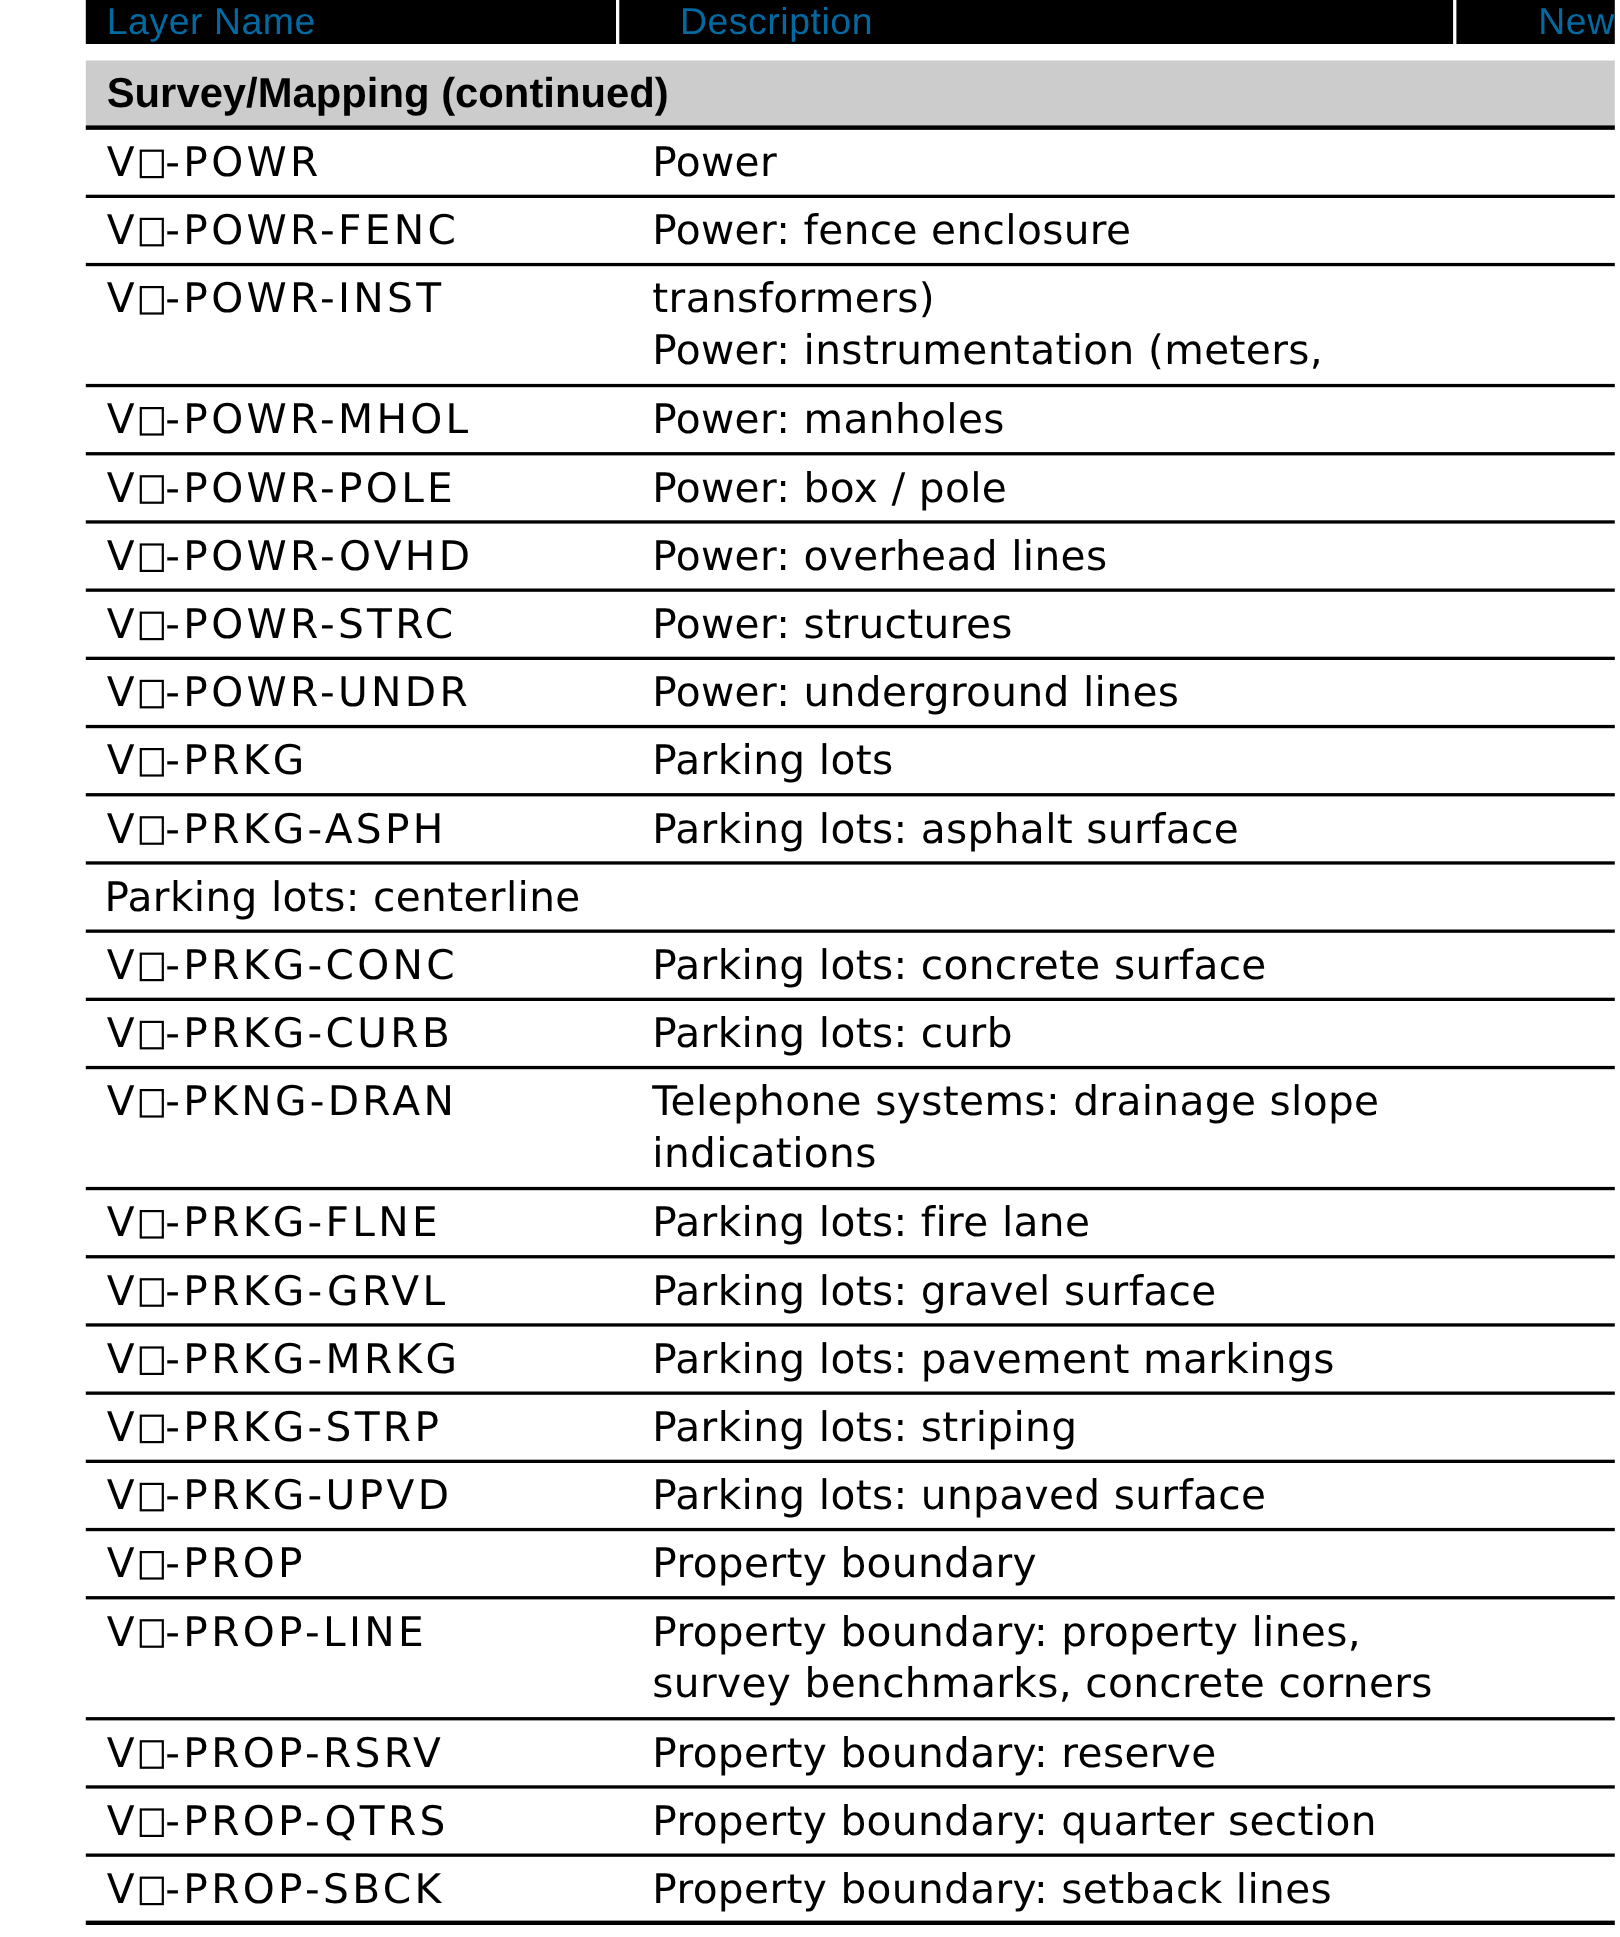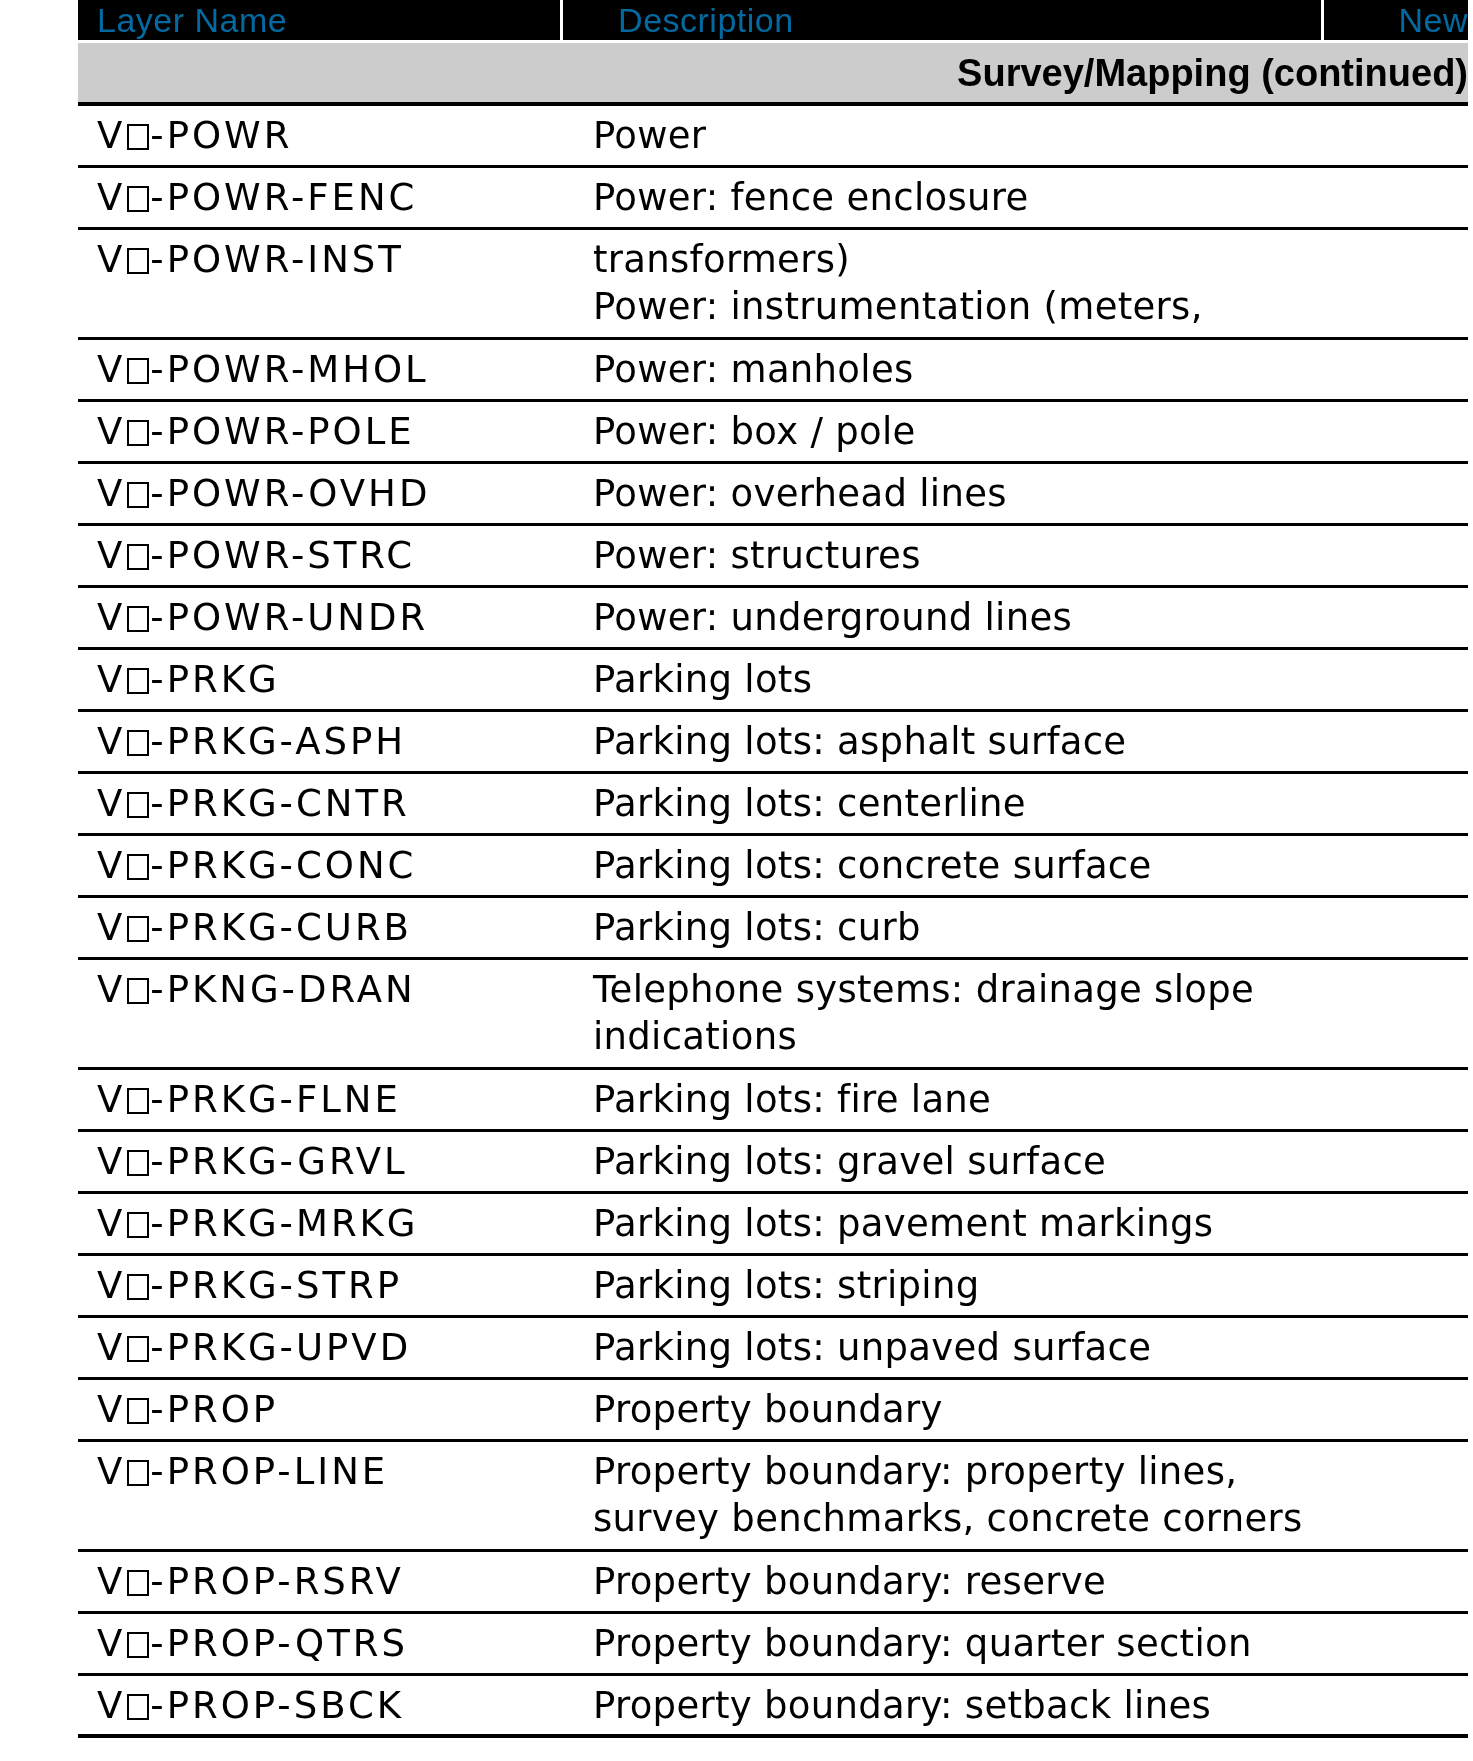--- a/index.html
+++ b/index.html
@@ -5,23 +5,23 @@
   html, body { margin: 0; padding: 0; background: #ffffff; }
   body { width: 1473px; height: 1761px; position: relative; overflow: hidden;
          font-family: "DejaVu Sans", "Liberation Sans", sans-serif; color: #000; }
   .table { position: absolute; left: 78px; top: 0; width: 1390px; }
   .hdr { display: flex; height: 40px; background: #000; color: #0369a1;
          font-family: "Liberation Sans", sans-serif; font-size: 34px; line-height: 40px; }
   .hdr .c1 { width: 498px; padding-left: 19px; box-sizing: border-box; border-right: 3px solid #fff; }
   .hdr .c2 { width: 735px; padding-left: 9px; box-sizing: border-box; border-right: 3px solid #fff; margin-left: 46px; }
   .hdr .c3 { flex: 1; padding-left: 40px; box-sizing: border-box; margin-left: 34px; }
   .hdr span { letter-spacing: 0.5px; }
-  .band { margin-top: 3px; height: 59px; background: #cccccc; border-bottom: 4px solid #000;
+  .band { margin-top: 15px; height: 59px; background: #cccccc; border-bottom: 4px solid #000;
           font-family: "Liberation Sans", sans-serif; font-weight: bold; font-size: 38px;
-          line-height: 60px; padding-left: 35px; box-sizing: content-box; text-align: right; }
+          line-height: 60px; padding-left: 19px; box-sizing: content-box; }
   .row { display: flex; border-bottom: 3px solid #000; box-sizing: border-box; justify-content: space-between; }
   .row .name { width: 498px; padding-left: 19px; box-sizing: border-box;
                font-size: 37px; letter-spacing: 3px; line-height: 48px; padding-top: 6px; }
   .row .desc { flex: 1; padding-left: 17px; box-sizing: border-box;
                font-size: 37px; line-height: 48px; padding-top: 6px; letter-spacing: 0.3px;
                transform-origin: left; }
   .row.single { height: 62px; }
   .row.double { height: 110px; }
   .row.double .desc { line-height: 47px; }
   .glyph-box { display: inline-block; width: 22px; height: 26px; border: 2.5px solid #000;
@@ -76,21 +76,20 @@
       </div>
       <div class="row single">
         <div class="name"><span>V</span><span class="glyph-box"></span><span>-PRKG</span></div>
         <div class="desc">Parking lots</div>
       </div>
       <div class="row single">
         <div class="name"><span>V</span><span class="glyph-box"></span><span>-PRKG-ASPH</span></div>
         <div class="desc">Parking lots: asphalt surface</div>
       </div>
       <div class="row single">
-        <div class="name"><span>V</span><span class="glyph-box"></span><span>-PRKG-CNTR</span></div>
         <div class="desc">Parking lots: centerline</div>
       </div>
       <div class="row single">
         <div class="name"><span>V</span><span class="glyph-box"></span><span>-PRKG-CONC</span></div>
         <div class="desc">Parking lots: concrete surface</div>
       </div>
       <div class="row single">
         <div class="name"><span>V</span><span class="glyph-box"></span><span>-PRKG-CURB</span></div>
         <div class="desc">Parking lots: curb</div>
       </div>

